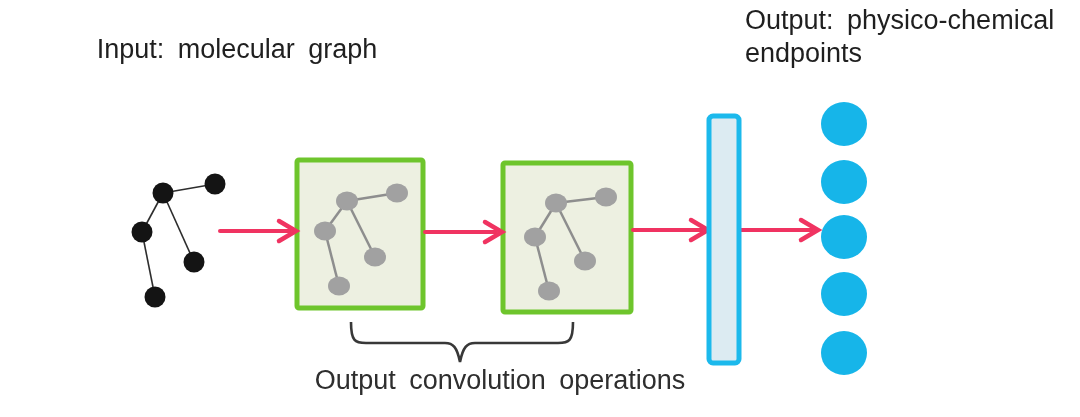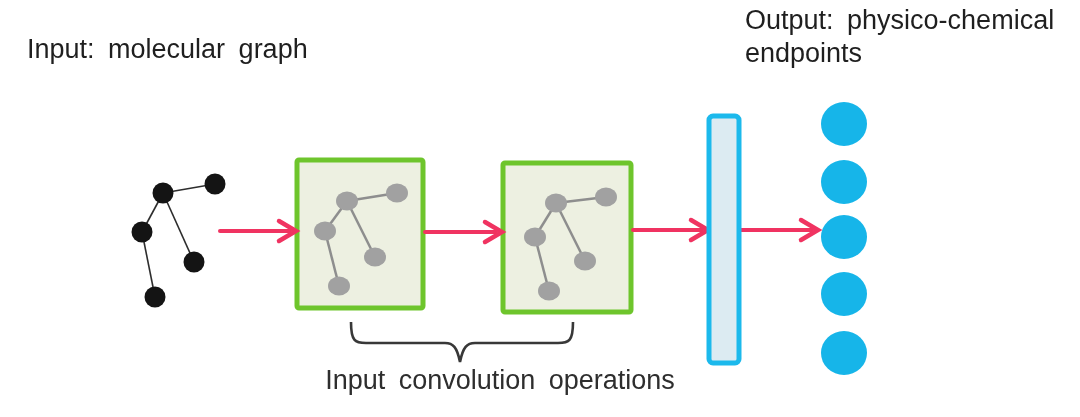--- a/index.html
+++ b/index.html
@@ -17,21 +17,21 @@
   }
   .label {
     position: absolute;
     color: #1f1f1f;
     font-size: 27px;
     line-height: 33px;
     word-spacing: 6px;
     white-space: normal;
   }
   .label b { font-weight: 400; }
-  #input-label  { left: 27px;  top: 33px;  width: 420px; }
+  #input-label  { left: 27px;  top: 33px;  width: 420px; text-align: center; }
   #output-label { left: 745px; top: 4px;   width: 340px; }
   #conv-caption { left: 290px; top: 364px; width: 420px; text-align: center; color: #2e2e2e; }
   #diagram-svg {
     position: absolute;
     left: 0; top: 0;
     width: 1080px;
     height: 417px;
   }
 </style>
 </head>
@@ -83,15 +83,15 @@
       <ellipse cx="844" cy="237" rx="23" ry="22" fill="#16b5e9"></ellipse>
       <ellipse cx="844" cy="294" rx="23" ry="22" fill="#16b5e9"></ellipse>
       <ellipse cx="844" cy="353" rx="23" ry="22" fill="#16b5e9"></ellipse>
       <path d="M 351 322 C 351 341 355 343 366 343 L 445 343 C 453 343 457 347 460 362 C 463 347 467 343 475 343 L 558 343 C 569 343 573 341 573 322" fill="none" stroke="#383838" stroke-width="2.6"></path>
     </svg>
 
   <div class="label" id="input-label"><b>Input</b><span>: molecular graph</span></div>
 
   <div class="label" id="output-label"><b>Output</b><span>: physico-chemical endpoints</span></div>
 
-  <div class="label" id="conv-caption">Input convolution operations</div>
+  <div class="label" id="conv-caption">Output convolution operations</div>
 
 </div>
 
 </body></html>

